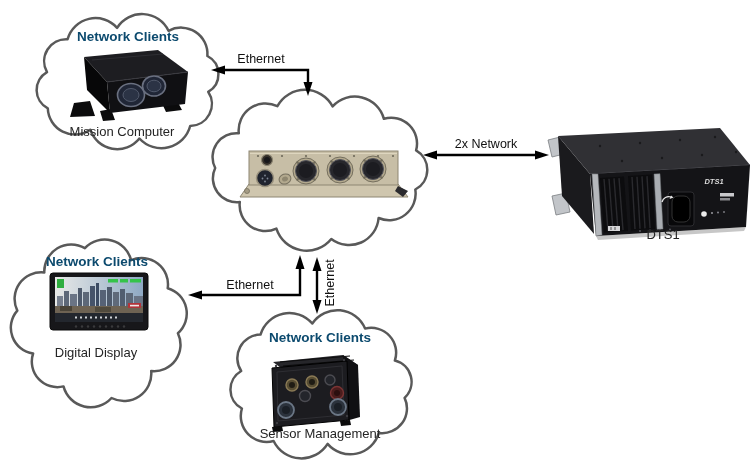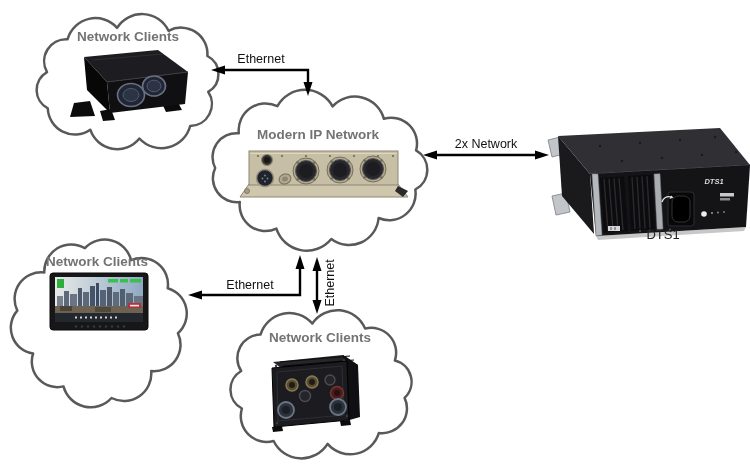--- a/index.html
+++ b/index.html
@@ -4,21 +4,21 @@
 <style>
   html,body{margin:0;padding:0;background:#fff;}
   #canvas{
     position:relative;width:750px;height:472px;background:#ffffff;
     font-family:"Liberation Sans", sans-serif;overflow:hidden;
   }
   #scene{position:absolute;left:0;top:0;}
   .lbl{position:absolute;text-align:center;line-height:1.1;color:#111;
        font-size:12.5px;white-space:nowrap;}
   .cloud-title{position:absolute;text-align:center;font-weight:bold;
-       font-size:13.5px;color:#737373;white-space:nowrap;}
+       font-size:13.5px;color:#0c4a6e;white-space:nowrap;}
   .caption{position:absolute;text-align:center;font-size:13px;color:#242424;
        white-space:nowrap;}
   .v-label{transform:rotate(-90deg);transform-origin:center center;}
 </style>
 </head>
 <body>
 
 <div id="canvas">
 
   <svg id="scene" width="750" height="472" viewBox="0 0 750 472">
@@ -268,26 +268,28 @@
         <circle cx="640" cy="231" r="1"></circle>
           <circle cx="650" cy="230.5" r="1"></circle>
         <circle cx="660" cy="230" r="1"></circle>
           <circle cx="670" cy="229.5" r="1"></circle>
       </g>
       <polygon points="596,236 746,227 744,231 598,240" fill="#000" opacity="0.22"></polygon>
     </g>
   </svg>
 
   <div class="cloud-title" style="left:48px;top:29px;width:160px;">Network Clients</div>
-
-  <div class="cloud-title" style="left:238px;top:127px;width:160px;">Modern IP Network</div>
+  <div class="caption" style="left:42px;top:124px;width:160px;">Mission Computer</div>
+
 
   <div class="cloud-title" style="left:17px;top:254px;width:160px;">Network Clients</div>
+  <div class="caption" style="left:16px;top:345px;width:160px;">Digital Display</div>
 
   <div class="cloud-title" style="left:240px;top:330px;width:160px;">Network Clients</div>
+  <div class="caption" style="left:240px;top:426px;width:160px;">Sensor Management</div>
 
   <div class="caption" style="left:613px;top:227px;width:100px;">DTS1</div>
 
   <div class="lbl" style="left:221px;top:53px;width:80px;">Ethernet</div>
   <div class="lbl" style="left:446px;top:138px;width:80px;">2x Network</div>
   <div class="lbl" style="left:210px;top:279px;width:80px;">Ethernet</div>
   <div class="lbl v-label" style="left:301px;top:276px;width:60px;">Ethernet</div>
 </div>
 
 </body></html>

